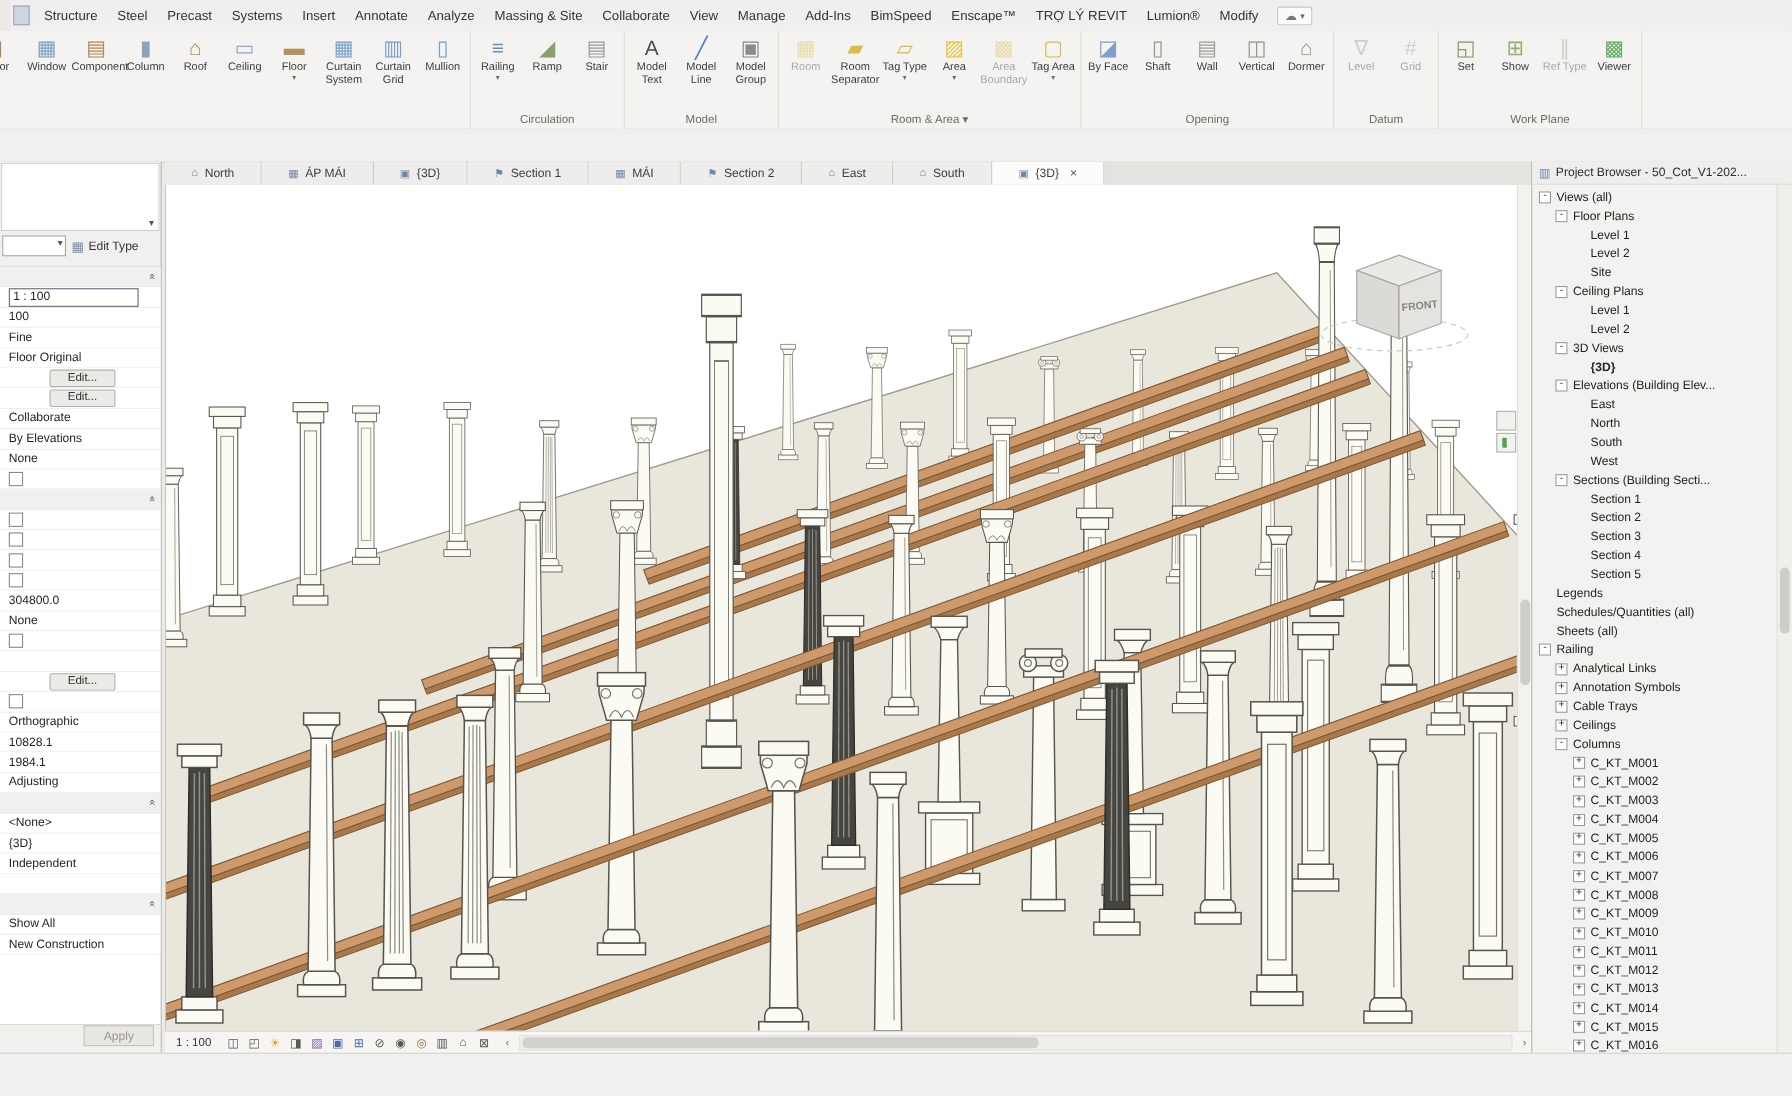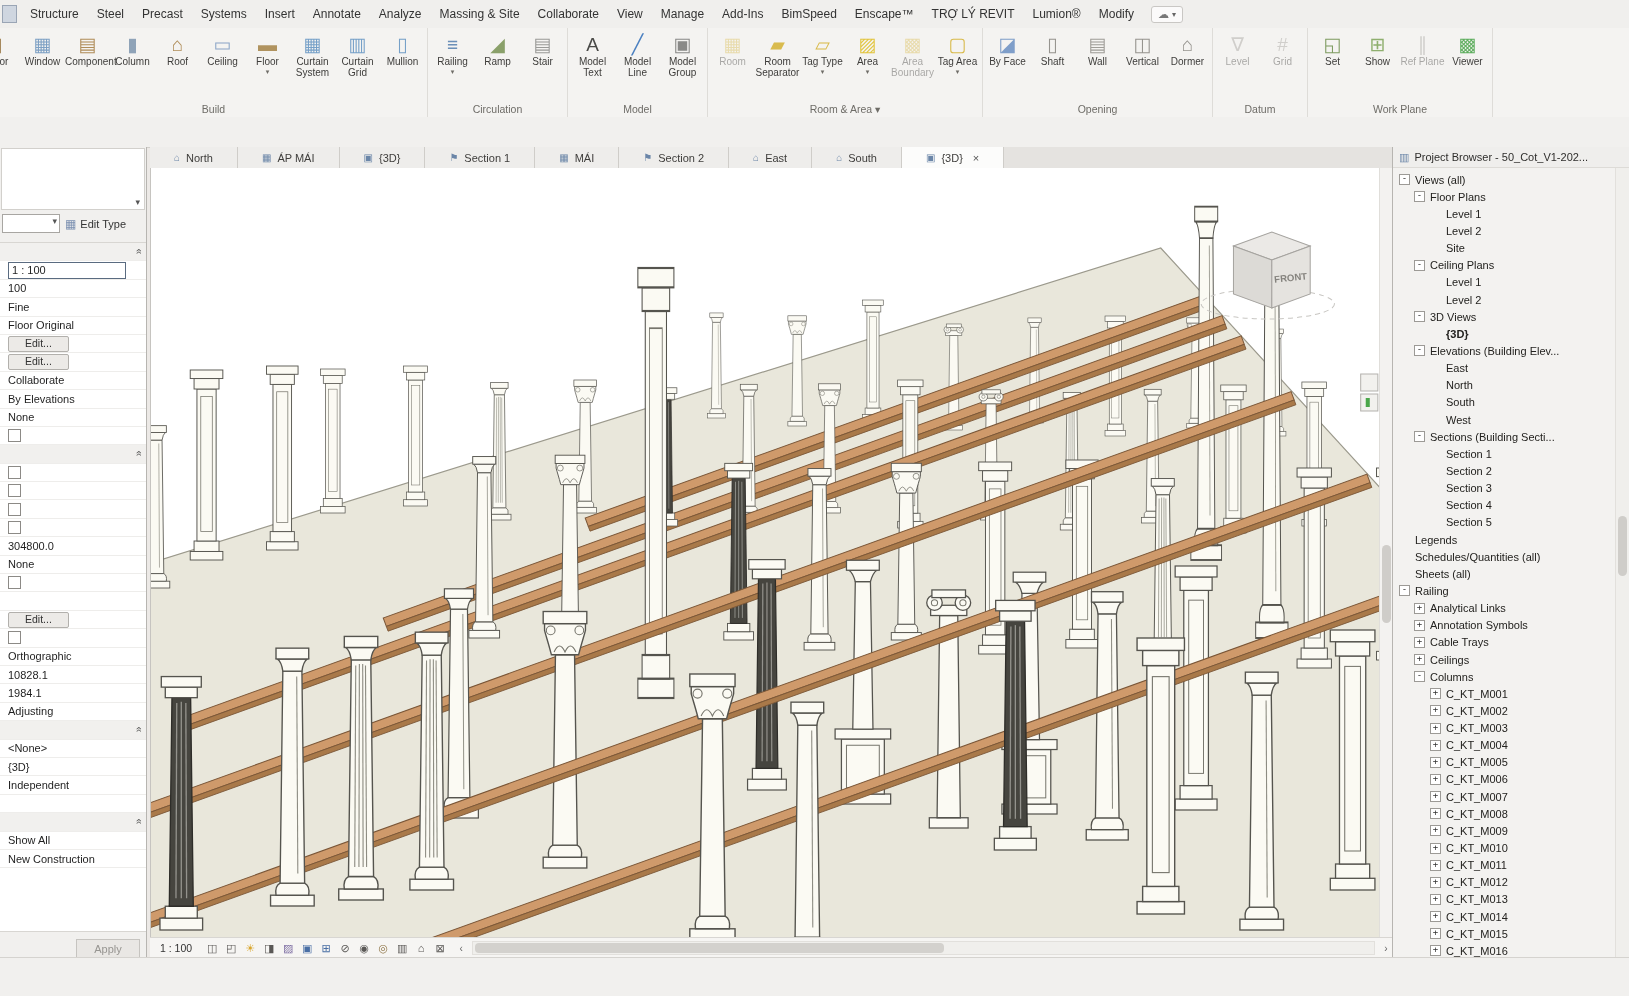--- a/index.html
+++ b/index.html
@@ -1,21 +1,21 @@
 <!DOCTYPE html>
 <html><head>
 <meta charset="utf-8">
 <title>Revit</title>
 <style>
   html,body{margin:0;padding:0}
   body{width:1629px;height:996px;position:relative;overflow:hidden;
        font-family:"Liberation Sans",sans-serif;font-size:12px;background:#ece9e6;color:#222}
 
   
-  .menu-bar{position:absolute;top:0;left:0;right:0;height:28px;background:#f0efed;
+  .menu-bar{position:absolute;top:0;left:10px;right:0;height:28px;background:#f0efed;
             display:flex;align-items:center;padding-left:2px;border-bottom:1px solid #e6e4e1}
   .app-fragment{width:13px;height:16px;background:#cfd6e0;border:1px solid #9aa5b5;margin-right:4px}
   .menu-items{display:flex}
   .menu-item{padding:6px 9px;font-size:12px;color:#333;white-space:nowrap;cursor:default}
   .menu-extra{margin-left:8px;display:flex;align-items:center;gap:3px;border:1px solid #c9c7c4;
               border-radius:3px;padding:1px 6px;background:#fbfafa;font-size:11px;color:#777}
   .mi-caret{font-size:8px;color:#666}
 
   
   .ribbon{position:absolute;top:28px;left:0;right:0;height:89px;background:#f4f3f1;
@@ -53,27 +53,27 @@
   .mini-combo{flex:0 0 56px;height:17px;background:#fff;border:1px solid #a8a6a2;position:relative}
   .mini-combo .mc-caret{position:absolute;right:2px;top:1px;font-size:9px;color:#555}
   .edit-type-btn{display:flex;align-items:center;gap:4px;font-size:11px;color:#333;cursor:default}
   .et-icon{color:#7a8fb0;font-size:12px}
   .prop-rows{background:#fff;border-top:1px solid #d8d6d2;margin-top:6px;flex:none}
   .prop-row{height:17.4px;display:flex;align-items:center;padding:0 4px 0 8px;
             border-bottom:1px solid #eeedeb;font-size:11px;color:#1f1f1f;background:#fff;overflow:hidden}
   .kind-break{background:#f1f0ee;justify-content:flex-end}
   .kind-break .prop-text{transform:rotate(-90deg);font-size:10px;color:#555}
   .kind-input .prop-text{border:1px solid #5a6b80;padding:0 3px;height:15px;line-height:14px;width:110px;background:#fff}
-  .kind-button{justify-content:flex-start}
+  .kind-button{justify-content:center}
   .kind-button .prop-text{border:1px solid #b2b0ac;background:#eceae7;padding:0 16px;height:14px;
                           line-height:13px;font-size:10.5px;border-radius:2px;color:#333}
   .kind-check::before{content:"";width:11px;height:11px;border:1px solid #8c8a86;background:#fff;
                       display:inline-block;margin-right:6px;flex:none}
   .props-filler{flex:1;background:#fff;border-bottom:1px solid #d8d6d2}
-  .apply-row{height:26px;display:flex;justify-content:flex-end;align-items:flex-end;padding:0 6px;background:#f1f0ee;flex:none}
+  .apply-row{height:26px;display:flex;justify-content:flex-end;align-items:flex-start;padding:0 6px;background:#f1f0ee;flex:none}
   .apply-btn{width:64px;height:19px;border:1px solid #c6c4c0;background:#e9e7e4;color:#979591;
              font-size:11px;font-family:inherit}
 
   
   .viewport{position:absolute;left:150px;top:168px;right:236px;bottom:58px;background:#fff;
             border-left:1px solid #c6c4c0}
   .scene{position:absolute;inset:0;width:100%;height:100%;display:block}
   .vscroll{position:absolute;top:0;right:0;bottom:0;width:13px;background:#f3f2f0;border-left:1px solid #e0deda}
   .vthumb{position:absolute;top:49%;height:78px;left:2px;right:2px;background:#cfcdc9;border-radius:5px}
 
@@ -197,21 +197,20 @@
         <span class="tool-icon" style="color: rgb(118, 160, 200);">▥</span>
         <span class="tool-label">Curtain Grid</span>
         <span class="tool-caret"></span>
       </div>
         <div class="tool">
         <span class="tool-icon" style="color: rgb(118, 160, 200);">▯</span>
         <span class="tool-label">Mullion</span>
         <span class="tool-caret"></span>
       </div>
       </div>
-    <div class="rlabel">Build</div>
   </div>
   <div class="rgroup">
     <div class="rtools">
 
     <div class="tool">
         <span class="tool-icon" style="color: rgb(107, 143, 184);">≡</span>
         <span class="tool-label">Railing</span>
         <span class="tool-caret">▾</span>
       </div>
         <div class="tool">
@@ -339,21 +338,21 @@
         <span class="tool-label">Set</span>
         <span class="tool-caret"></span>
       </div>
         <div class="tool">
         <span class="tool-icon" style="color: rgb(143, 175, 111);">⊞</span>
         <span class="tool-label">Show</span>
         <span class="tool-caret"></span>
       </div>
         <div class="tool disabled">
         <span class="tool-icon" style="color: rgb(159, 157, 152);">∥</span>
-        <span class="tool-label">Ref Plane</span>
+        <span class="tool-label">Ref Type</span>
         <span class="tool-caret"></span>
       </div>
         <div class="tool">
         <span class="tool-icon" style="color: rgb(95, 174, 95);">▩</span>
         <span class="tool-label">Viewer</span>
         <span class="tool-caret"></span>
       </div>
       </div>
     <div class="rlabel">Work Plane</div>
   </div>

